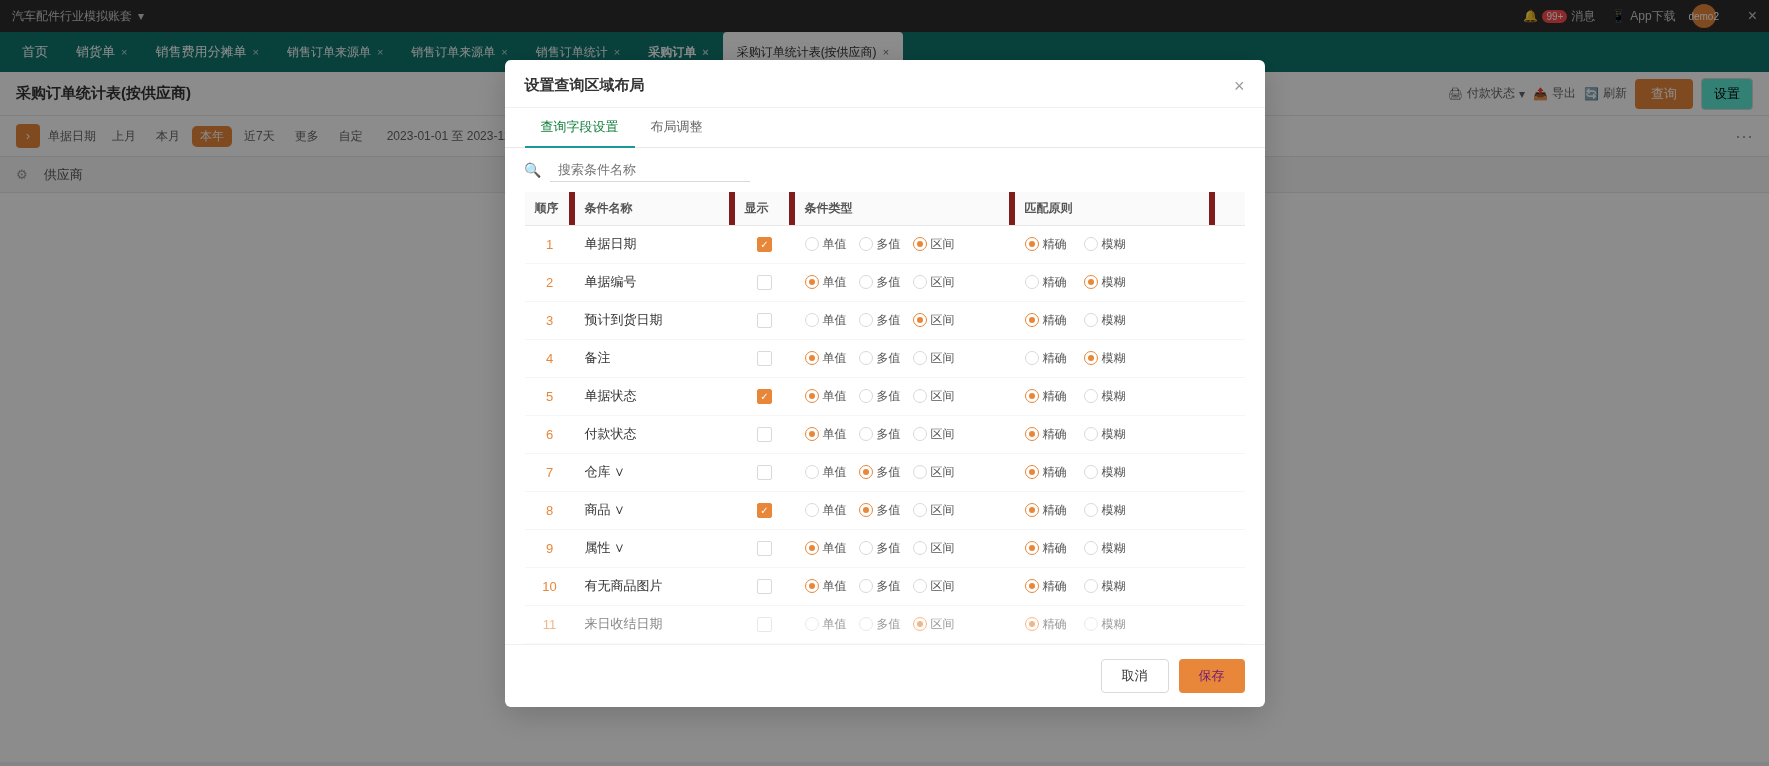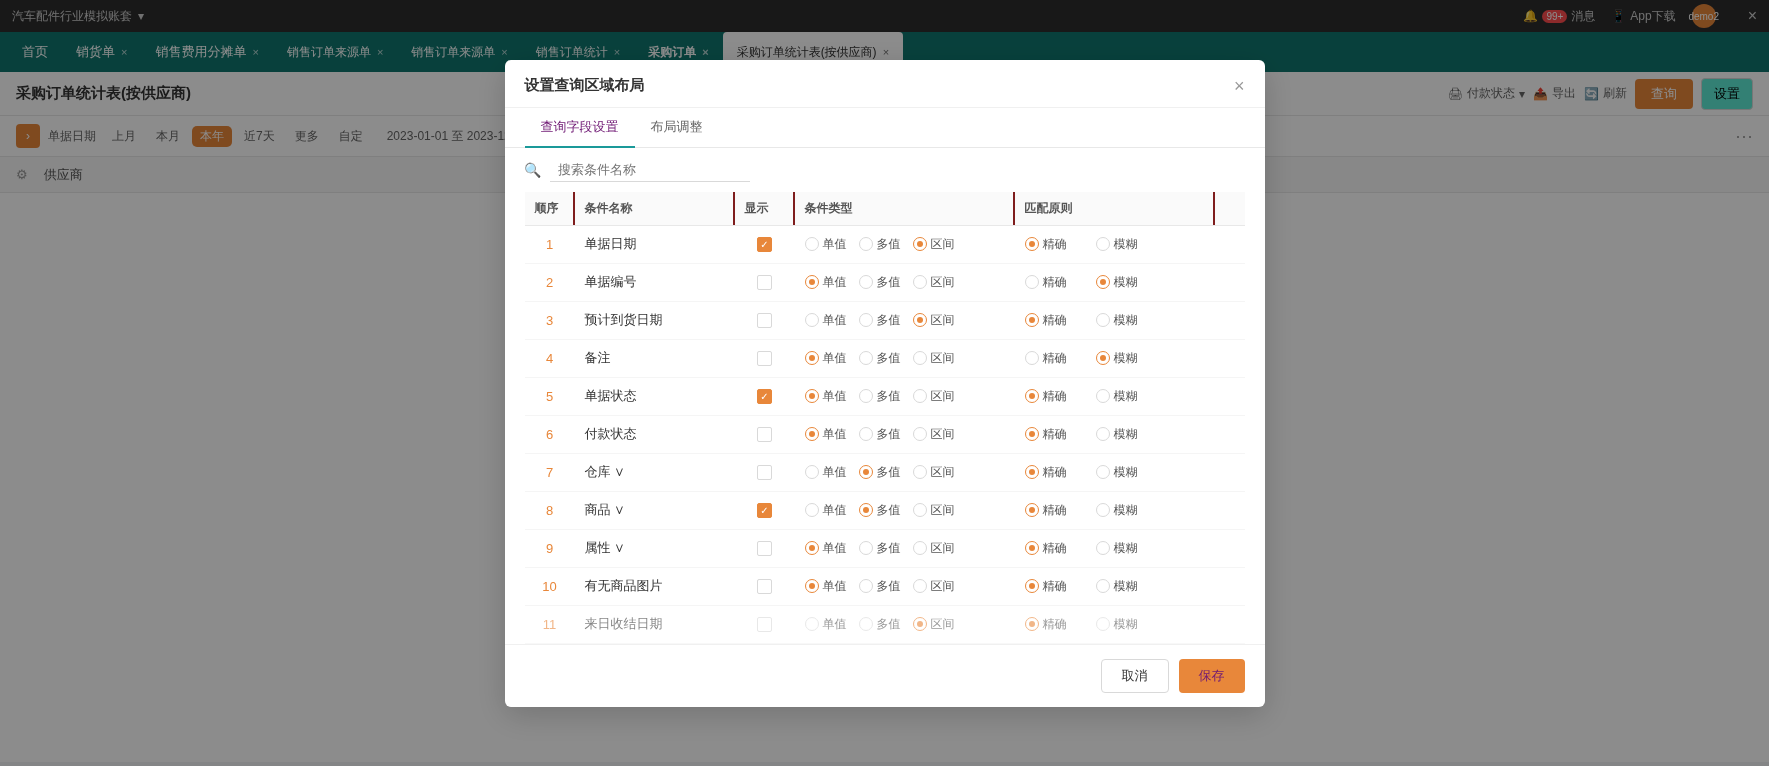--- a/index.html
+++ b/index.html
@@ -125,21 +125,21 @@
       gap: 0;
     }
     .dtab {
       padding: 10px 16px;
       font-size: 13px;
       color: #666;
       cursor: pointer;
       border-bottom: 2px solid transparent;
       margin-bottom: -1px;
     }
-    .dtab.active { color: #701a75; border-bottom: 2px solid #1a9999; }
+    .dtab.active { color: #15803d; border-bottom: 2px solid #1a9999; }
 
     
     .dialog-search {
       padding: 10px 20px;
       display: flex;
       align-items: center;
       gap: 8px;
     }
     .search-input {
       border: none;
@@ -164,21 +164,21 @@
       background: #fafafa;
       border-bottom: 1px solid #e8e8e8;
       position: sticky;
       top: 0;
     }
     .dt-header-cell {
       padding: 8px 10px;
       font-size: 12px;
       color: #555;
       font-weight: bold;
-      border-right: 2px solid #7f1d1d;
+      border-right: 6px solid #7f1d1d;
     }
     .dt-row {
       display: grid;
       grid-template-columns: 50px 160px 60px 220px 200px;
       border-bottom: 1px solid #f5f5f5;
       align-items: center;
       min-height: 38px;
     }
     .dt-cell {
       padding: 6px 10px;
@@ -229,21 +229,21 @@
     .radio-dot.selected::after {
       content: '';
       width: 6px; height: 6px;
       border-radius: 50%;
       background: #e8873a;
     }
 
     
     .match-group {
       display: flex;
-      gap: 29px;
+      gap: 17px;
       align-items: center;
     }
 
     
     .dialog-footer {
       padding: 14px 20px;
       display: flex;
       justify-content: flex-end;
       gap: 10px;
       border-top: 1px solid #f0f0f0;

